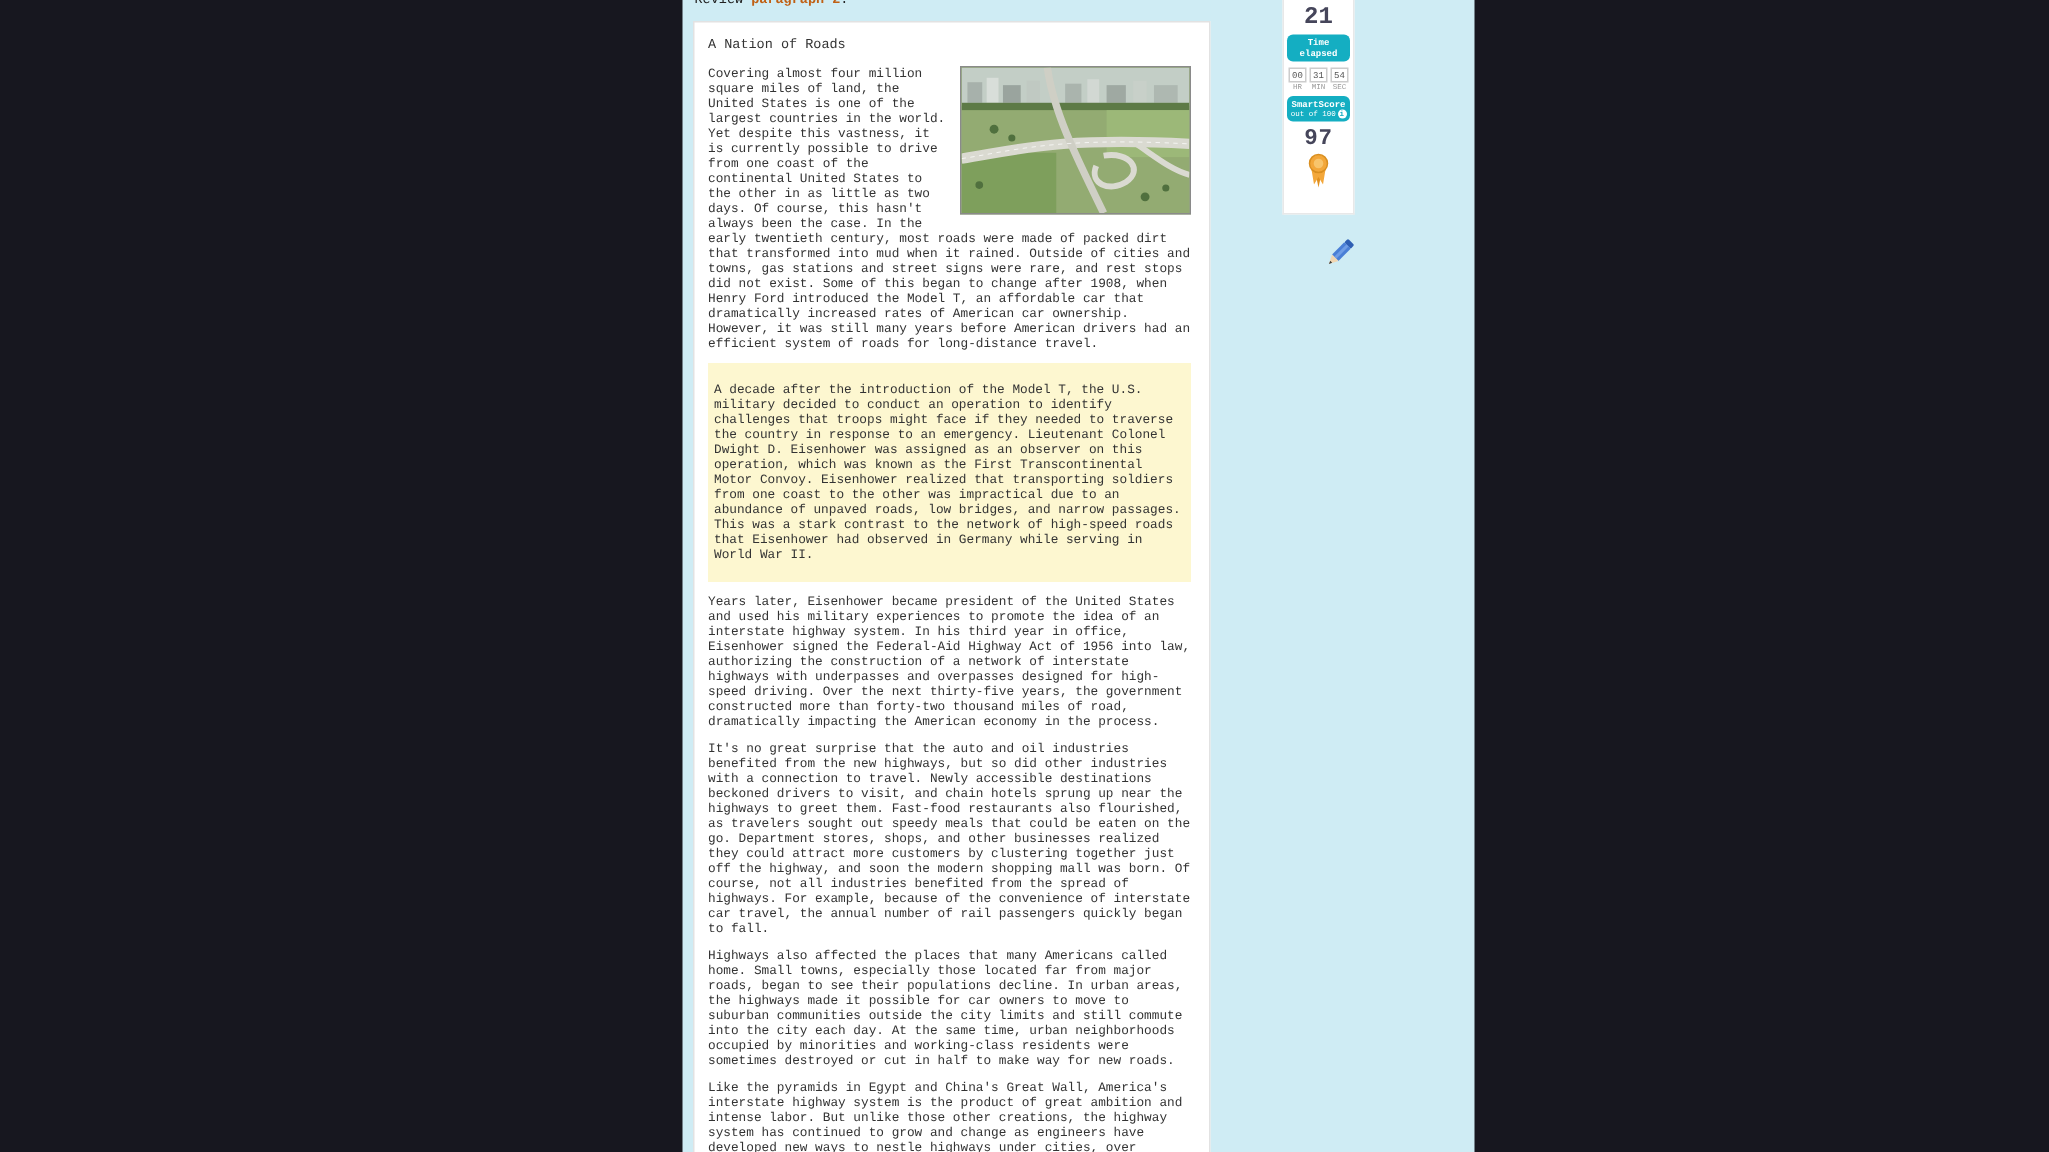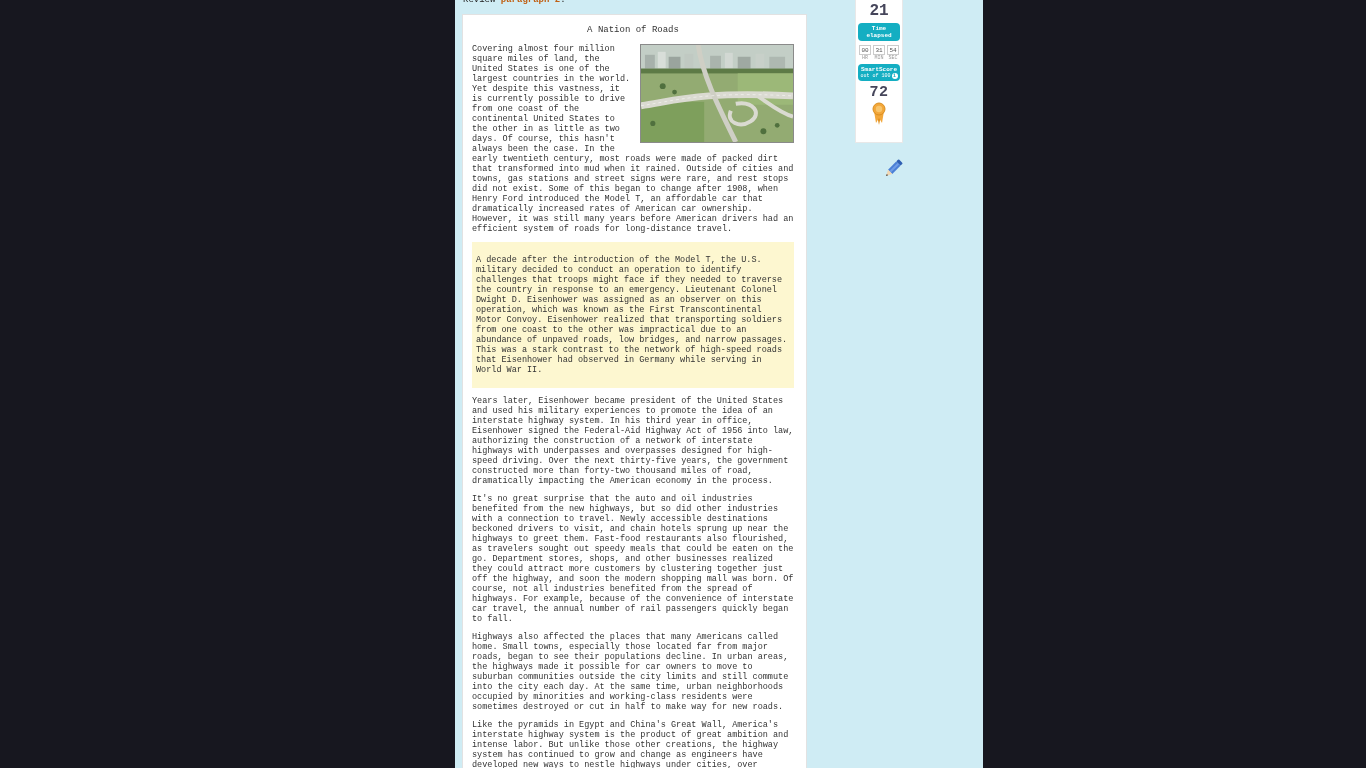--- a/index.html
+++ b/index.html
@@ -28,21 +28,21 @@
   }
   .review-line{
     position:absolute;left:8px;top:-5px;font-size:9px;color:#222;white-space:nowrap;
   }
   .review-line .review-link{color:var(--link-orange);font-weight:bold;}
   .passage-card{
     width:345px;background:#ffffff;border:1px solid #e2e2e2;
     padding:9px 12px 12px 9px;
   }
   .passage-title{
-    text-align:center;font-size:9px;color:#333;margin:1px 0 9px;
+    font-size:9px;color:#333;margin:1px 0 9px;
   }
   .passage-body{font-size:8.5px;line-height:10px;color:var(--text-dark);}
   .passage-body p{margin:0 0 8px;}
   .passage-body p.highlight{background:var(--highlight-yellow);padding:13px 4px;}
   .passage-image{
     float:right;width:154px;height:99px;margin:0 0 6px 8px;
     border:1px solid #8a8a8a;overflow:hidden;background:#9db87d;
   }
   .passage-image svg{display:block;width:100%;height:100%;}
   .question-prompt{
@@ -178,21 +178,21 @@
         </div>
         <div class="tcell">
           <div class="tbox">54</div>
           <div class="tlabel">SEC</div>
         </div>
       </div>
       <div class="badge">
         <div class="b1">SmartScore</div>
         <div class="b2"><span>out of 100</span><span class="info-icon">i</span></div>
       </div>
-      <div class="score">72</div>
+      <div class="score">97</div>
       <div class="medal">
         <svg width="16" height="24" viewBox="0 0 16 24" aria-hidden="true">
           <polygon points="5,9 8,23 11,9" fill="#e0901f"></polygon>
           <polygon points="3,9 5,21 8,16 11,21 13,9" fill="#f3a73a"></polygon>
           <circle cx="8" cy="7" r="6" fill="#f3a73a" stroke="#d98f20" stroke-width="1"></circle>
           <circle cx="8" cy="7" r="3.2" fill="#f8c56c"></circle>
         </svg>
       </div>
     </div>
 

